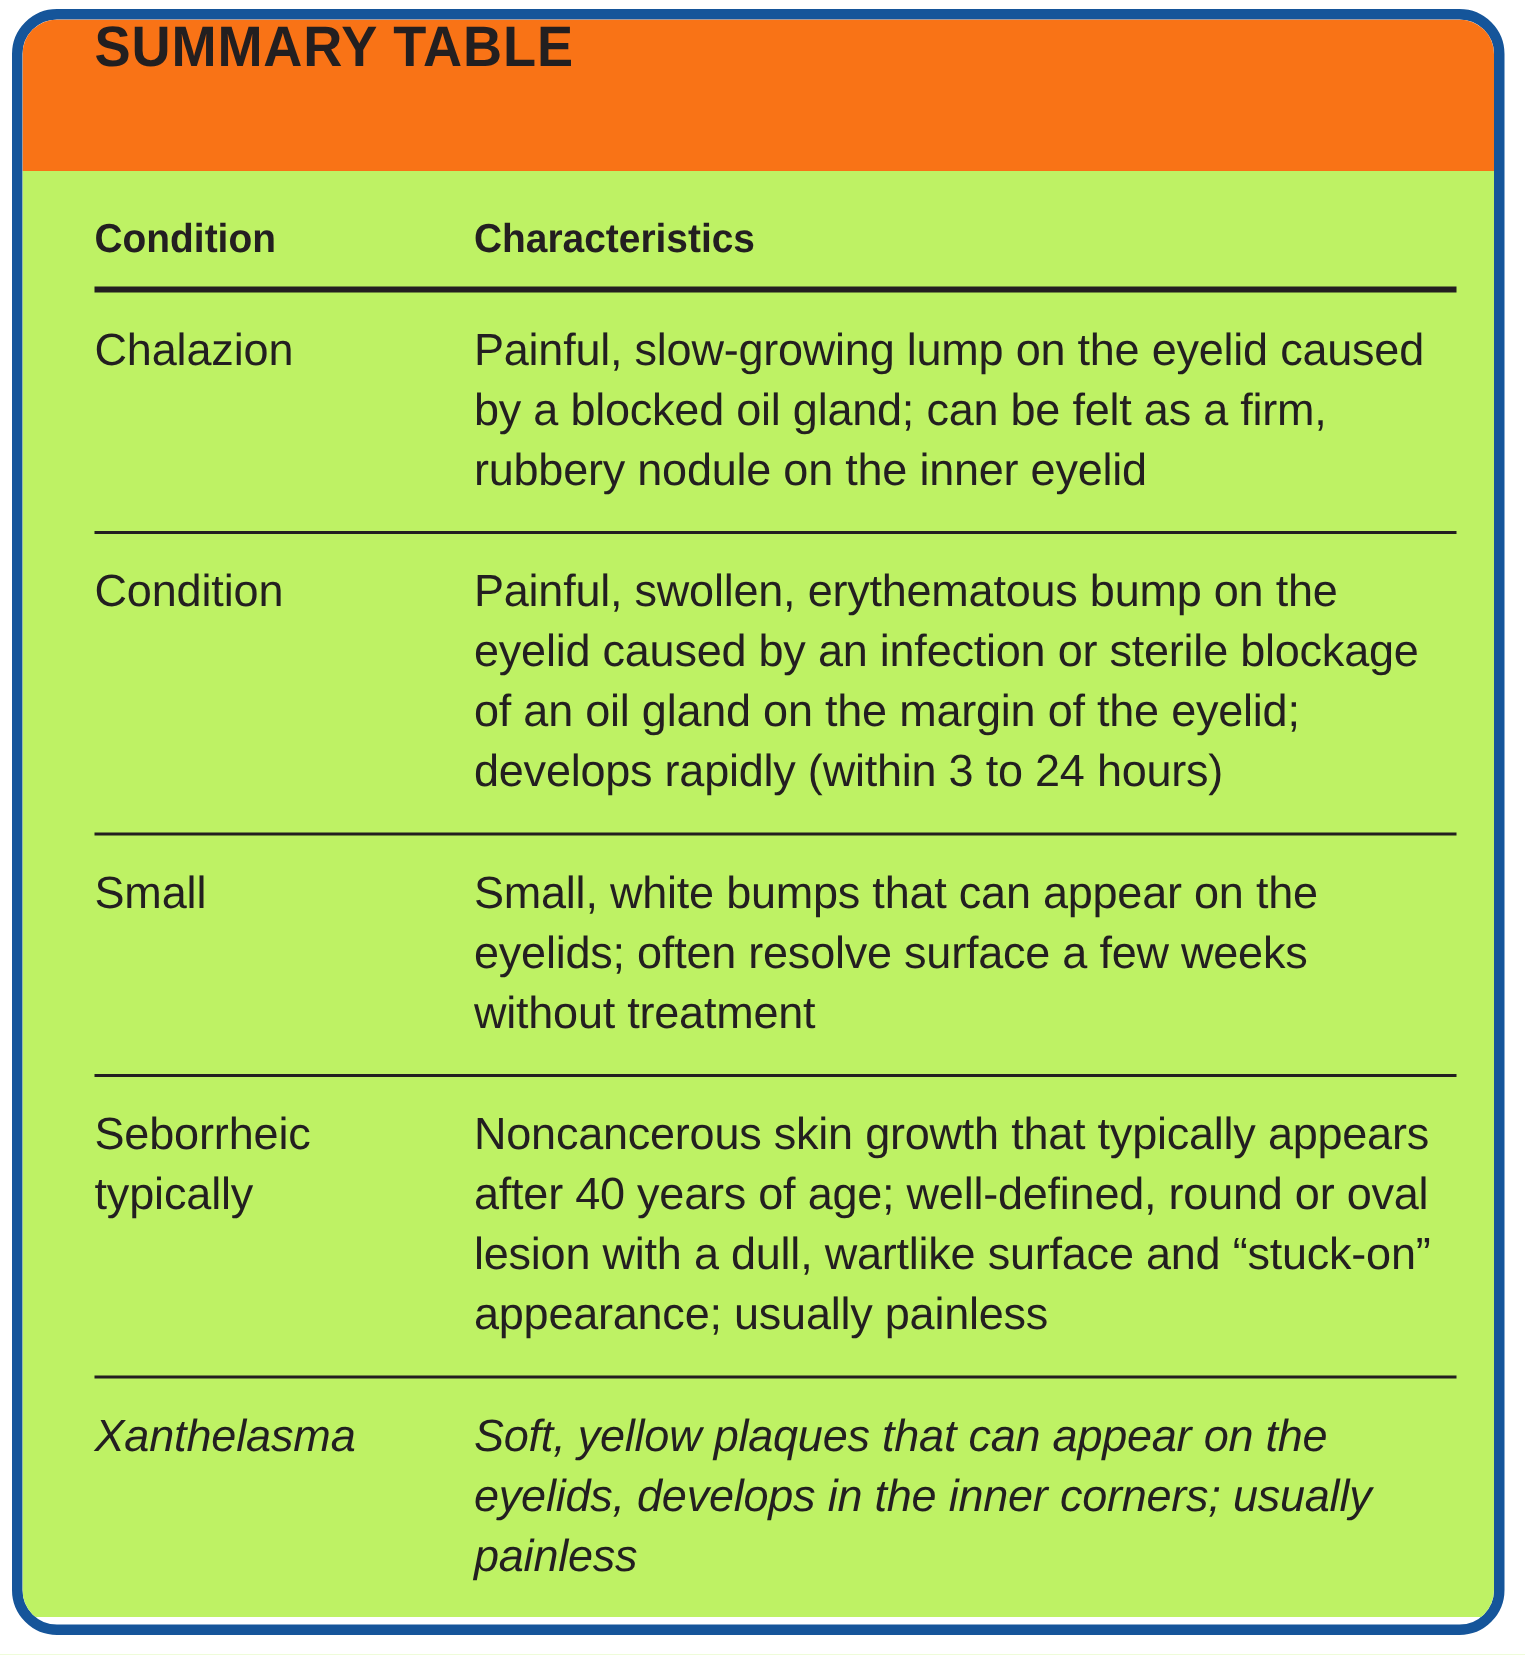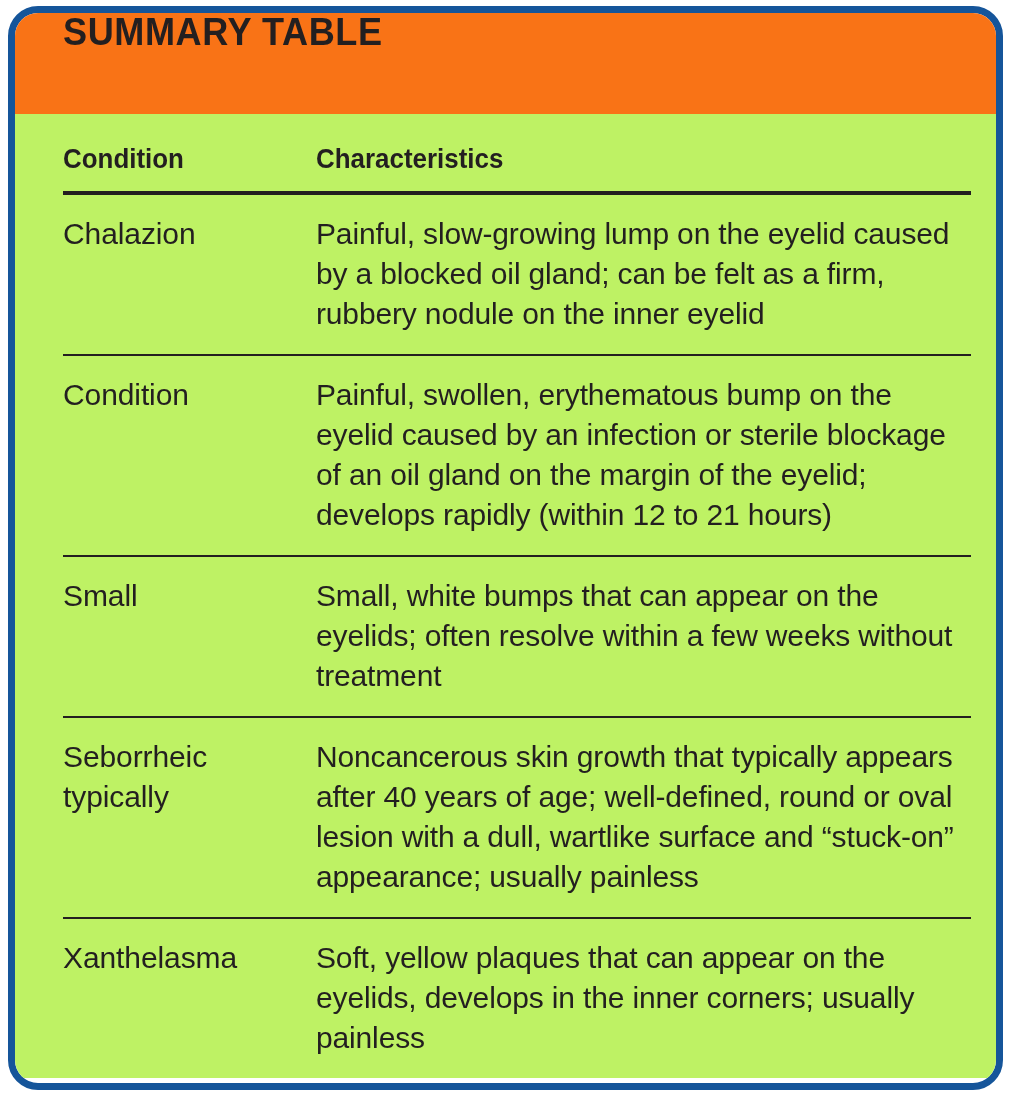--- a/index.html
+++ b/index.html
@@ -80,20 +80,21 @@
     font-weight: normal;
     font-size: 30px;
     line-height: 40px;
     color: #231f20;
     padding: 19px 0 20px 0;
     border-bottom: 2px solid #231f20;
   }
 
   tbody tr:last-child td {
     border-bottom: none;
+    font-style: italic;
   }
 
   td.cell-condition {
     padding-right: 18px;
     letter-spacing: -0.1px;
   }
 
   td.cell-characteristics {
     padding-right: 4px;
     letter-spacing: -0.15px;
@@ -131,29 +132,29 @@
           </td>
           <td class="cell-characteristics">
             <span class="cell-text">Painful, slow-growing lump on the eyelid caused by a blocked oil gland; can be felt as a firm, rubbery nodule on the inner eyelid</span>
           </td>
         </tr>
         <tr>
           <td class="cell-condition">
             <span class="cell-text">Condition</span>
           </td>
           <td class="cell-characteristics">
-            <span class="cell-text">Painful, swollen, erythematous bump on the eyelid caused by an infection or sterile blockage of an oil gland on the margin of the eyelid; develops rapidly (within 12 to 21 hours)</span>
+            <span class="cell-text">Painful, swollen, erythematous bump on the eyelid caused by an infection or sterile blockage of an oil gland on the margin of the eyelid; develops rapidly (within 3 to 24 hours)</span>
           </td>
         </tr>
         <tr>
           <td class="cell-condition">
             <span class="cell-text">Small</span>
           </td>
           <td class="cell-characteristics">
-            <span class="cell-text">Small, white bumps that can appear on the eyelids; often resolve within a few weeks without treatment</span>
+            <span class="cell-text">Small, white bumps that can appear on the eyelids; often resolve surface a few weeks without treatment</span>
           </td>
         </tr>
         <tr>
           <td class="cell-condition">
             <span class="cell-text">Seborrheic typically</span>
           </td>
           <td class="cell-characteristics">
             <span class="cell-text">Noncancerous skin growth that typically appears after 40 years of age; well-defined, round or oval lesion with a dull, wartlike surface and “stuck-on” appearance; usually painless</span>
           </td>
         </tr>

